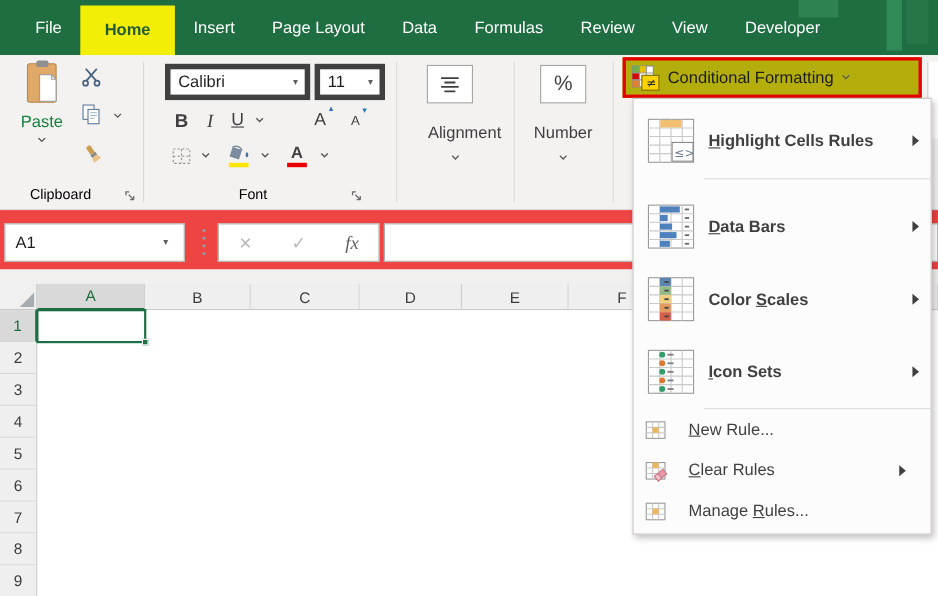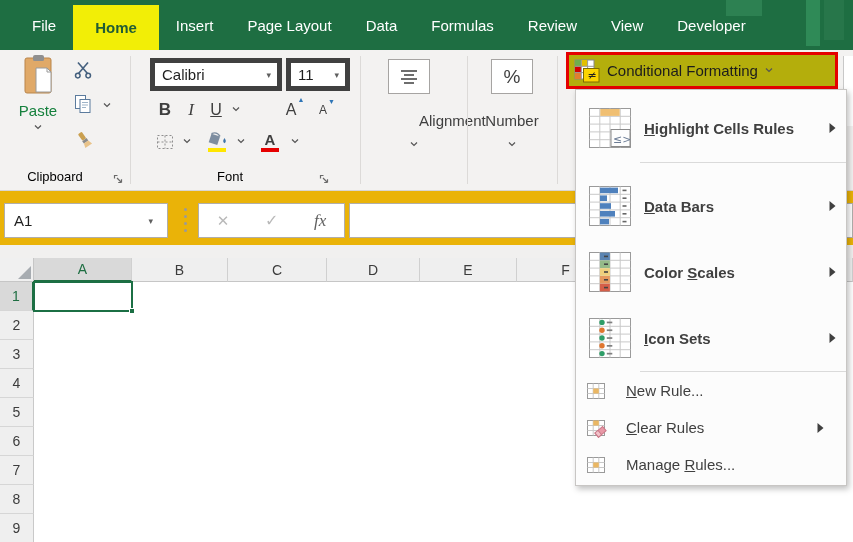--- a/index.html
+++ b/index.html
@@ -49,21 +49,21 @@
 
   
   .cf-callout { position:absolute; left:566px; top:2px; width:272px; height:37px;
                 border:3px solid #e50000; background:#b4ae0c; display:flex; align-items:center; cursor:pointer; }
   .cf-callout .cficon { margin-left:5px; line-height:0; }
   .cf-callout .cflabel { margin-left:7px; font-size:15px; color:#1c1c1c; white-space:nowrap; }
   .cf-callout .cfchev { margin-left:7px; }
   .partial-btn { position:absolute; left:843px; top:6px; width:10px; height:70px; background:#fff; border-left:1px solid #c8c8c8; }
 
   
-  .fbar { position:absolute; top:191px; left:0; right:0; height:54px; background:#eab308; }
+  .fbar { position:absolute; top:191px; left:0; right:0; height:54px; background:#ef4444; }
   .namebox { position:absolute; left:4px; top:12px; width:164px; height:35px; background:#fff;
              border:1px solid #b0aeab; display:flex; align-items:center; font-size:15px; color:#1f1f1f;
              padding-left:9px; cursor:text; }
   .namebox .arr { margin-left:auto; margin-right:14px; color:#5f5f5f; font-size:9px; }
   .fdots { position:absolute; left:184px; top:17px; display:flex; flex-direction:column; gap:4px; cursor:col-resize; }
   .fdots i { width:3px; height:3px; border-radius:50%; background:#9a9a9a; }
   .fxbox { position:absolute; left:198px; top:12px; width:147px; height:35px; background:#fff;
            border:1px solid #b0aeab; display:flex; align-items:center; justify-content:space-around; }
   .fx-cancel { color:#b9b9b9; font-size:15px; cursor:pointer; }
   .fx-enter { color:#b9b9b9; font-size:16px; cursor:pointer; }
@@ -263,21 +263,21 @@
     </div>
     <div class="vsep" style="left:360px;"></div>
 
     <div class="bigbtn-box" style="left:388px;top:9px;">
       <span style="line-height:0;">
         <svg width="22" height="18" viewBox="0 0 22 18">
           <path d="M3 3 H19 M6 7 H16 M3 11 H19 M6 15 H16" stroke="#3f3f3f" stroke-width="1.6" fill="none"></path>
         </svg>
       </span>
     </div>
-    <div class="collapsed-label" style="left:372px;width:107px;padding-left:47px;">Alignment</div>
+    <div class="collapsed-label" style="left:342px;width:107px;padding-left:47px;">Alignment</div>
     <div class="collapsed-chev" style="left:360px;width:107px;"><span class="chev"><svg width="8" height="5" viewBox="0 0 8 5">
             <path d="M1 0.5 L4 3.5 L7 0.5" stroke="#555" stroke-width="1.2" fill="none"></path>
           </svg></span></div>
     <div class="vsep" style="left:467px;"></div>
 
     <div class="bigbtn-box" style="left:491px;top:9px;">
       <span class="pct">%</span>
     </div>
     <div class="collapsed-label" style="left:467px;width:90px;">Number</div>
     <div class="collapsed-chev" style="left:467px;width:90px;"><span class="chev"><svg width="8" height="5" viewBox="0 0 8 5">

